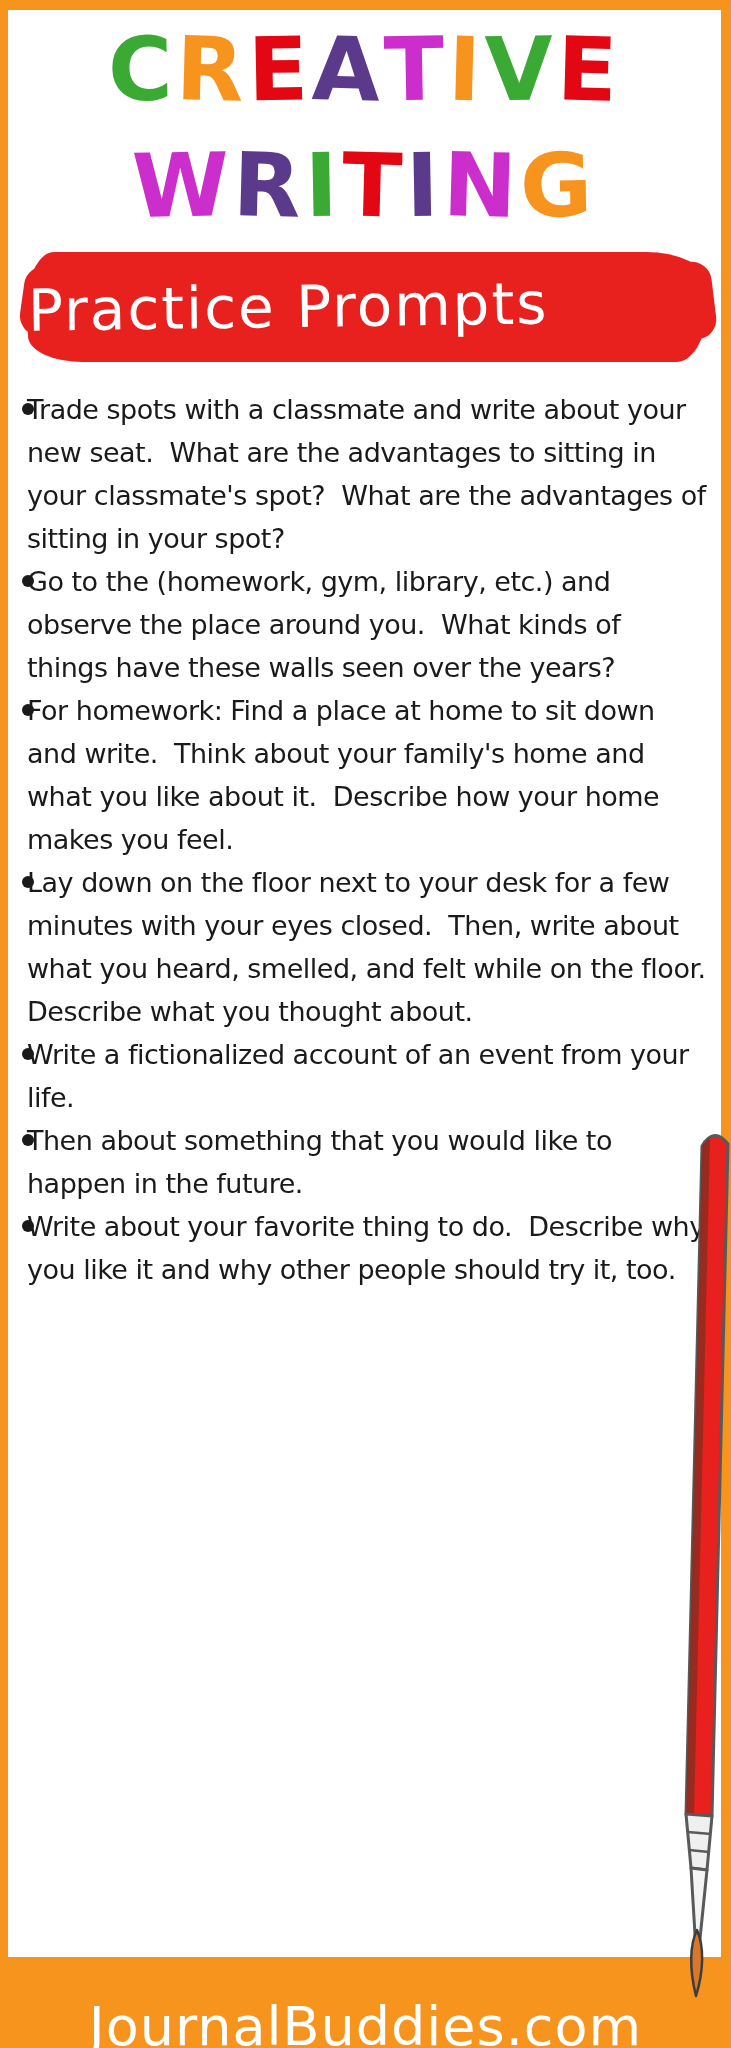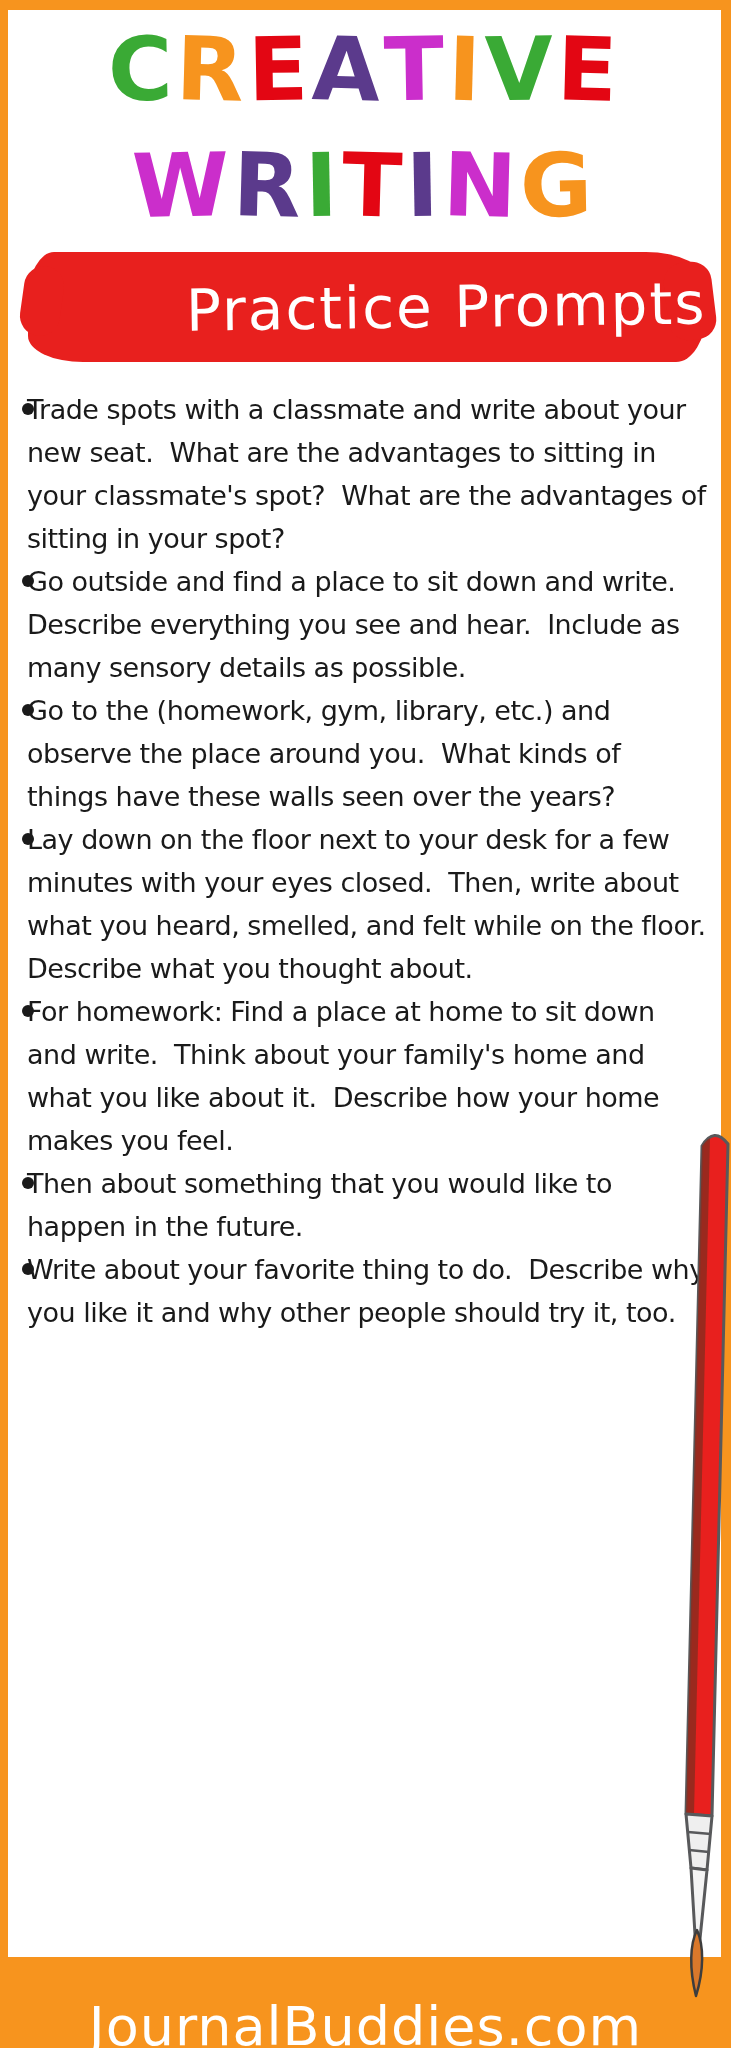--- a/index.html
+++ b/index.html
@@ -32,21 +32,21 @@
   .title-line + .title-line { margin-top: 28px; }
   .title-line span { display: inline-block; transform: rotate(-1deg); }
   .title-line span:nth-child(even) { transform: rotate(1.5deg); }
   
   .banner {
     position: relative;
     margin: 22px 15px 0 20px;
     height: 110px;
     background: #e8201e;
     border-radius: 26px 60px 30px 55px / 48px 30px 50px 26px;
-    display: flex; align-items: center; justify-content: flex-end;
+    display: flex; align-items: center; justify-content: flex-start;
   }
   .banner .stroke-a, .banner .stroke-b {
     position: absolute;
     background: #e8201e;
     border-radius: 20px;
   }
   .banner .stroke-a { left: -6px; top: 14px; width: 40px; height: 70px; transform: rotate(8deg); }
   .banner .stroke-b { right: -8px; top: 10px; width: 48px; height: 78px; transform: rotate(-7deg); }
   .banner-label {
     position: relative;
@@ -121,33 +121,33 @@
     <span class="banner-label">Practice Prompts</span>
   </div>
 
   <ul class="prompts">
       <li>
         <span class="dot"></span>
         <span class="prompt-text">Trade spots with a classmate and write about your new seat.  What are the advantages to sitting in your classmate's spot?  What are the advantages of sitting in your spot?</span>
       </li>
       <li>
         <span class="dot"></span>
-        <span class="prompt-text">Go outside and find a place to sit down and write.  Describe everything you see and hear.  Include as many sensory details as possible.</span>
+        <span class="prompt-text">Go to the (homework, gym, library, etc.) and observe the place around you.  What kinds of things have these walls seen over the years?</span>
       </li>
       <li>
         <span class="dot"></span>
-        <span class="prompt-text">Go to the (homework, gym, library, etc.) and observe the place around you.  What kinds of things have these walls seen over the years?</span>
+        <span class="prompt-text">For homework: Find a place at home to sit down and write.  Think about your family's home and what you like about it.  Describe how your home makes you feel.</span>
       </li>
       <li>
         <span class="dot"></span>
         <span class="prompt-text">Lay down on the floor next to your desk for a few minutes with your eyes closed.  Then, write about what you heard, smelled, and felt while on the floor.  Describe what you thought about.</span>
       </li>
       <li>
         <span class="dot"></span>
-        <span class="prompt-text">For homework: Find a place at home to sit down and write.  Think about your family's home and what you like about it.  Describe how your home makes you feel.</span>
+        <span class="prompt-text">Write a fictionalized account of an event from your life.</span>
       </li>
       <li>
         <span class="dot"></span>
         <span class="prompt-text">Then about something that you would like to happen in the future.</span>
       </li>
       <li>
         <span class="dot"></span>
         <span class="prompt-text">Write about your favorite thing to do.  Describe why you like it and why other people should try it, too.</span>
       </li>
     </ul>

